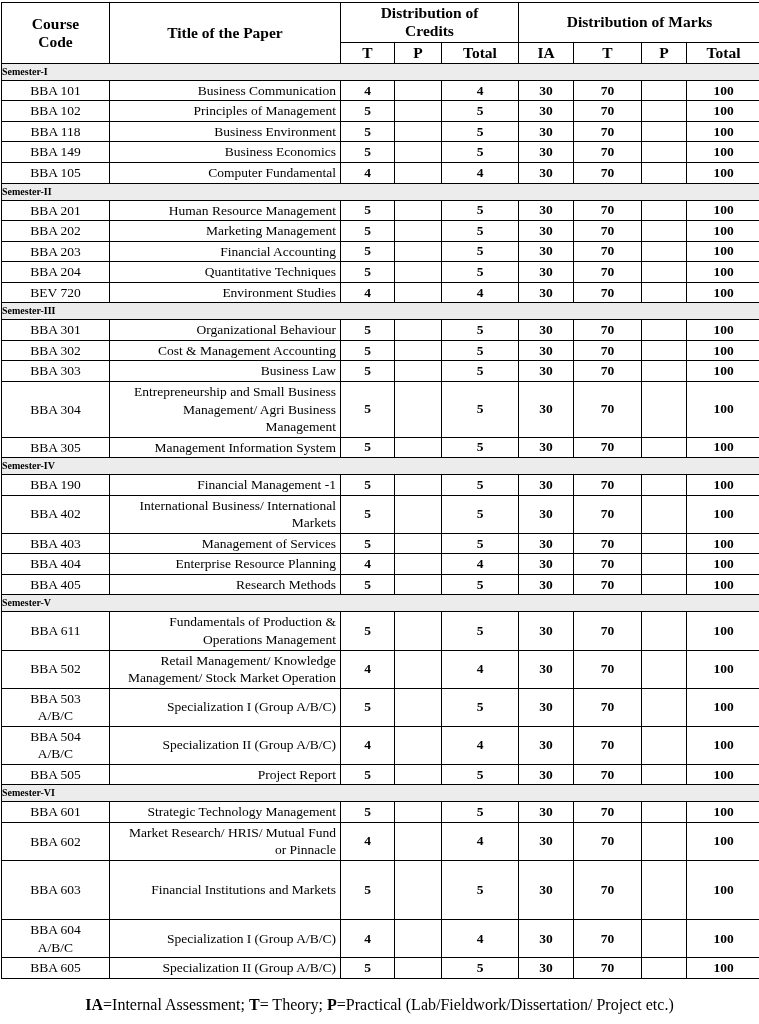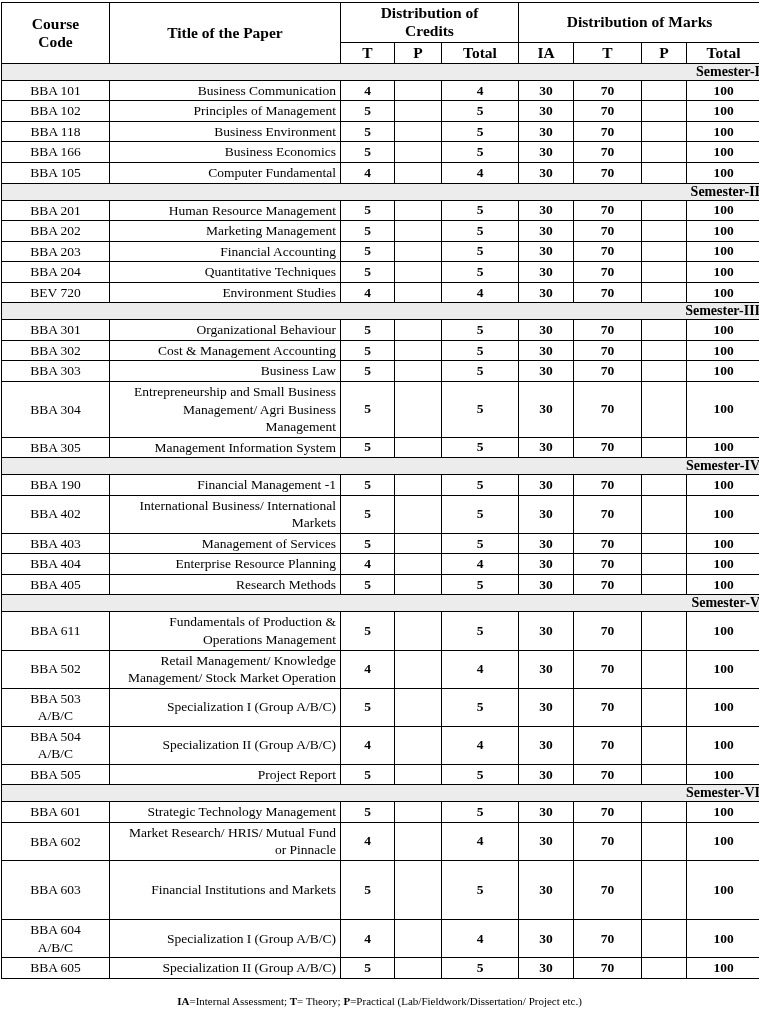--- a/index.html
+++ b/index.html
@@ -53,31 +53,31 @@
     vertical-align: middle;
     font-weight: bold;
     font-size: 13.5px;
     padding: 1px 2px;
   }
   tbody tr.course { height: 20px; }
   tbody tr.course.tall { height: 59px; }
   tr.semester td {
     background: #ececec;
     font-weight: bold;
-    font-size: 14px;
-    text-align: right;
+    font-size: 10px;
+    text-align: left;
     vertical-align: middle;
     height: 16px;
     line-height: 16px;
     padding: 0;
   }
   .legend {
     text-align: center;
     margin-top: 16px;
-    font-size: 11px;
+    font-size: 16px;
     line-height: 1.2;
   }
   .legend .b { font-weight: bold; }
 </style>
 </head>
 <body>
 
 <table class="curriculum">
   <colgroup>
     <col style="width:108px">
@@ -140,21 +140,21 @@
         <td class="title">Business Environment</td>
         <td class="num">5</td>
         <td class="num"></td>
         <td class="num">5</td>
         <td class="num">30</td>
         <td class="num">70</td>
         <td class="num"></td>
         <td class="num">100</td>
       </tr>
       <tr class="course">
-        <td class="code">BBA 166</td>
+        <td class="code">BBA 149</td>
         <td class="title">Business Economics</td>
         <td class="num">5</td>
         <td class="num"></td>
         <td class="num">5</td>
         <td class="num">30</td>
         <td class="num">70</td>
         <td class="num"></td>
         <td class="num">100</td>
       </tr>
       <tr class="course">

